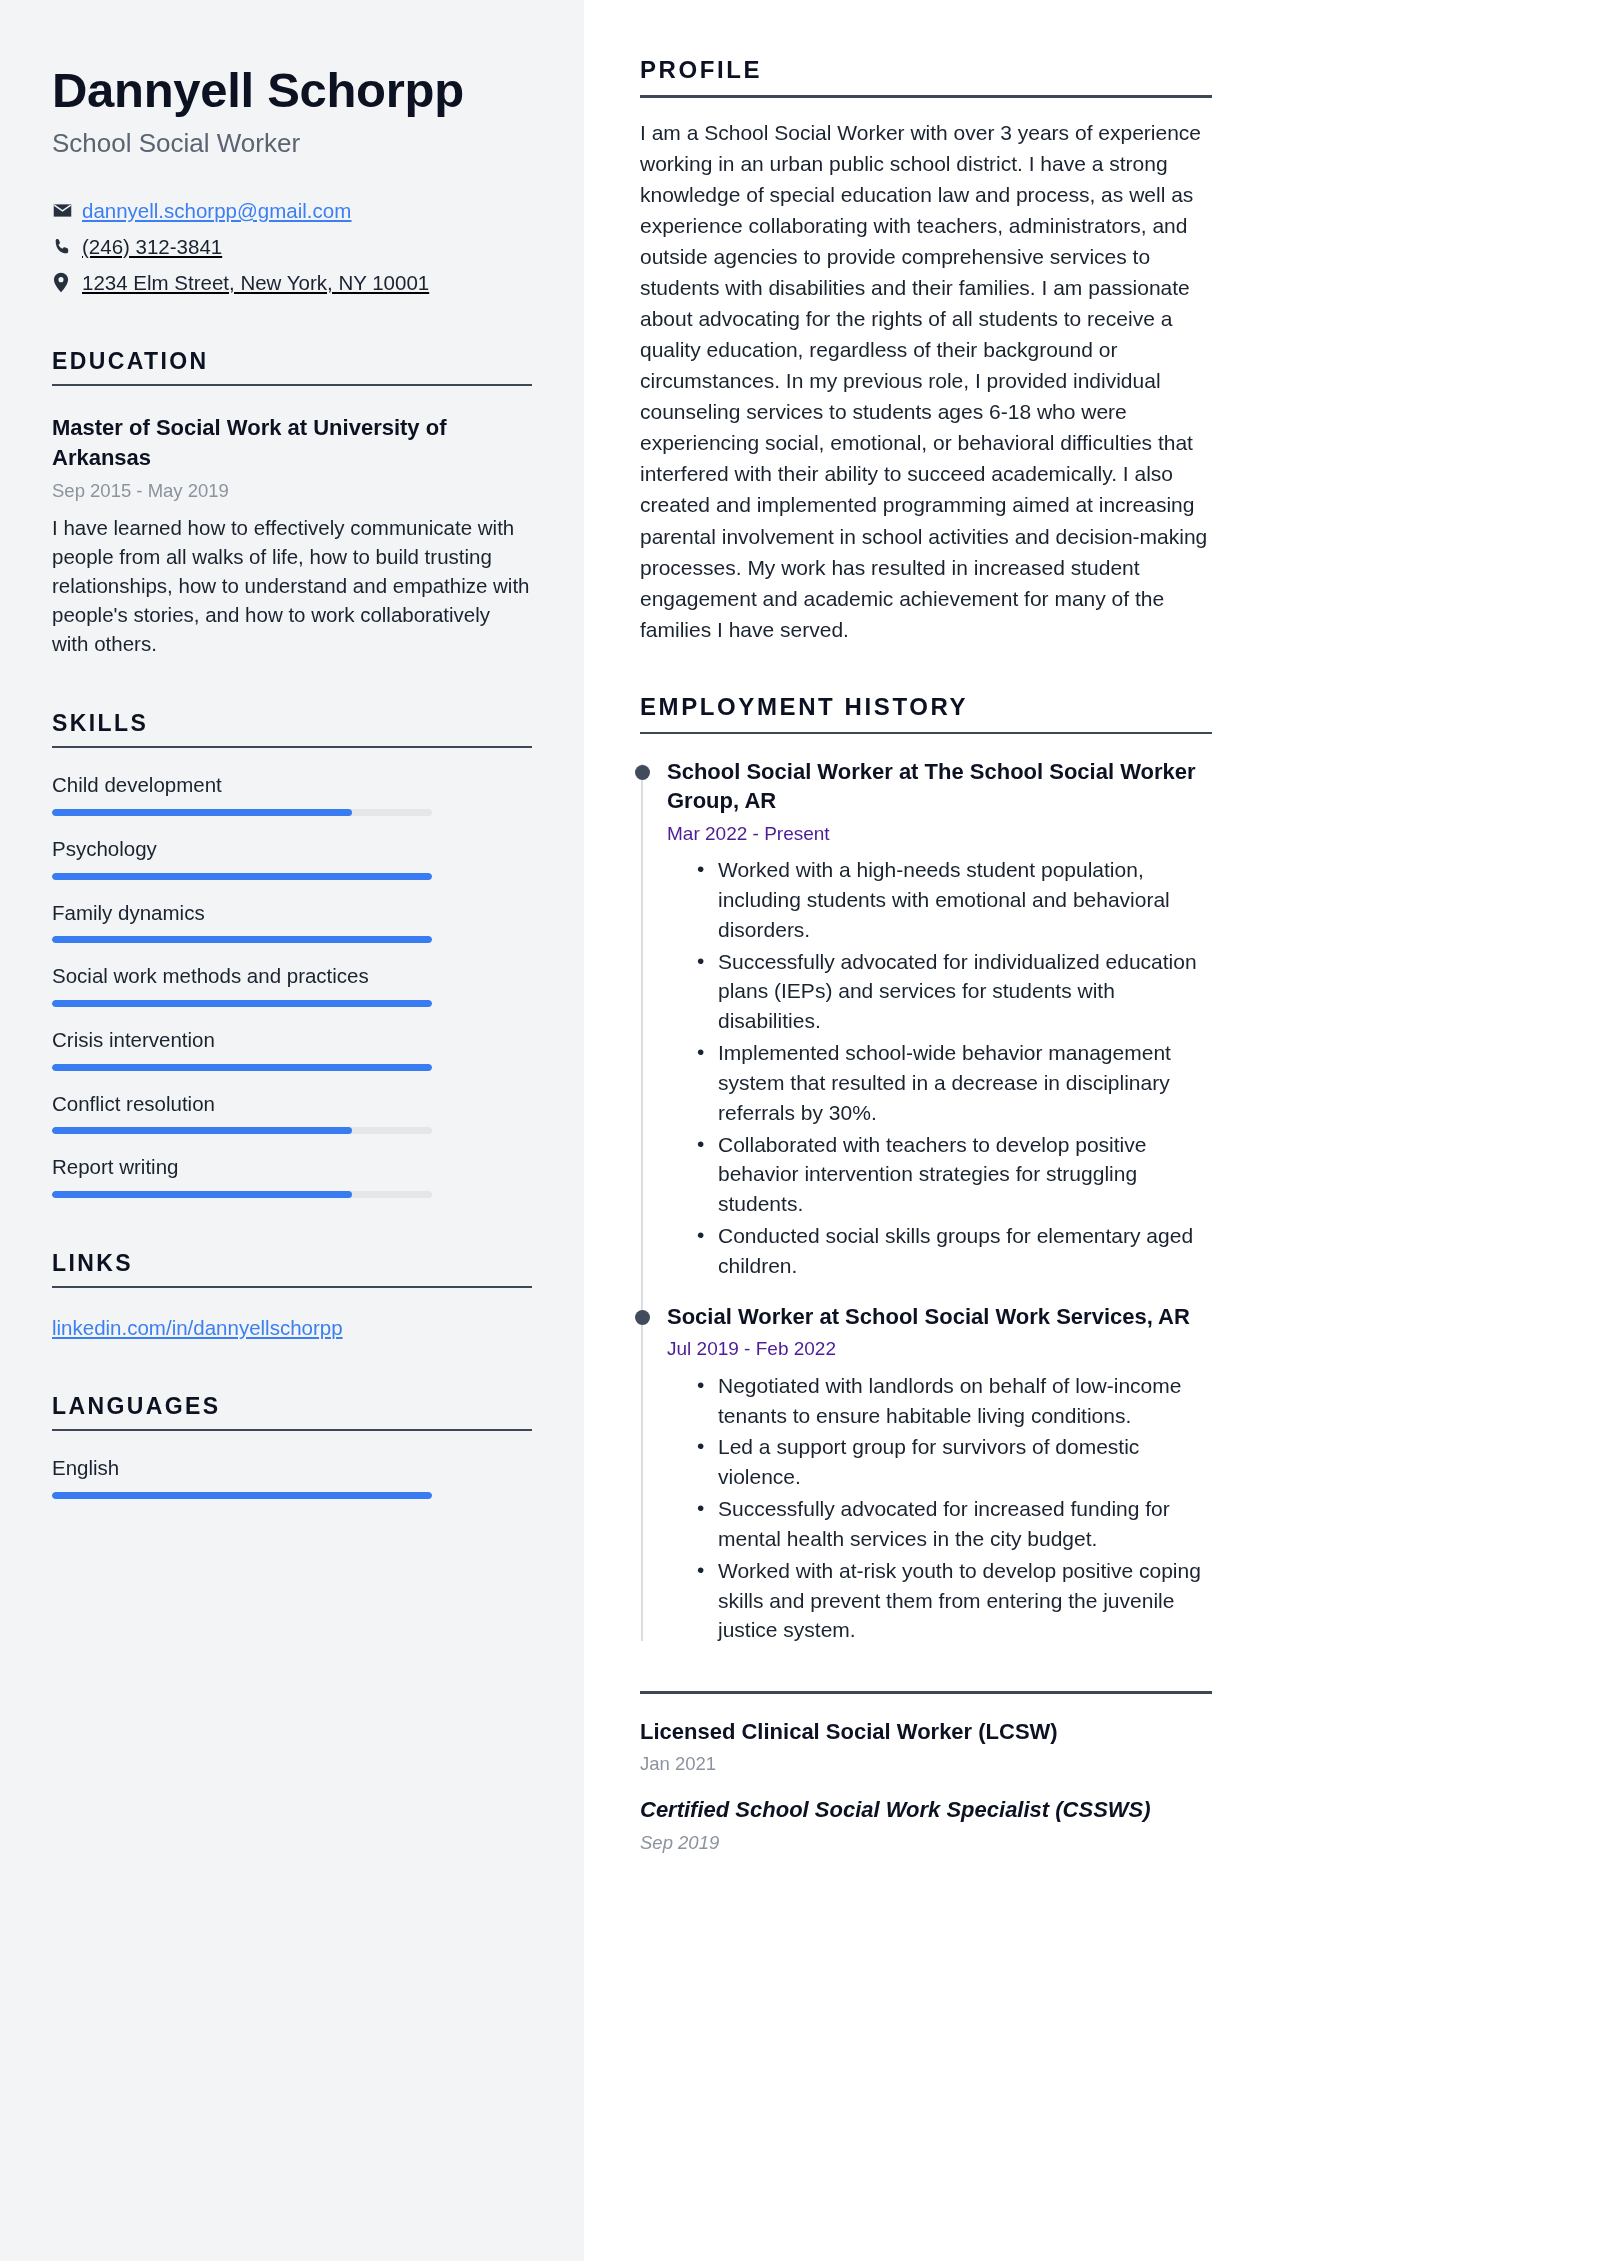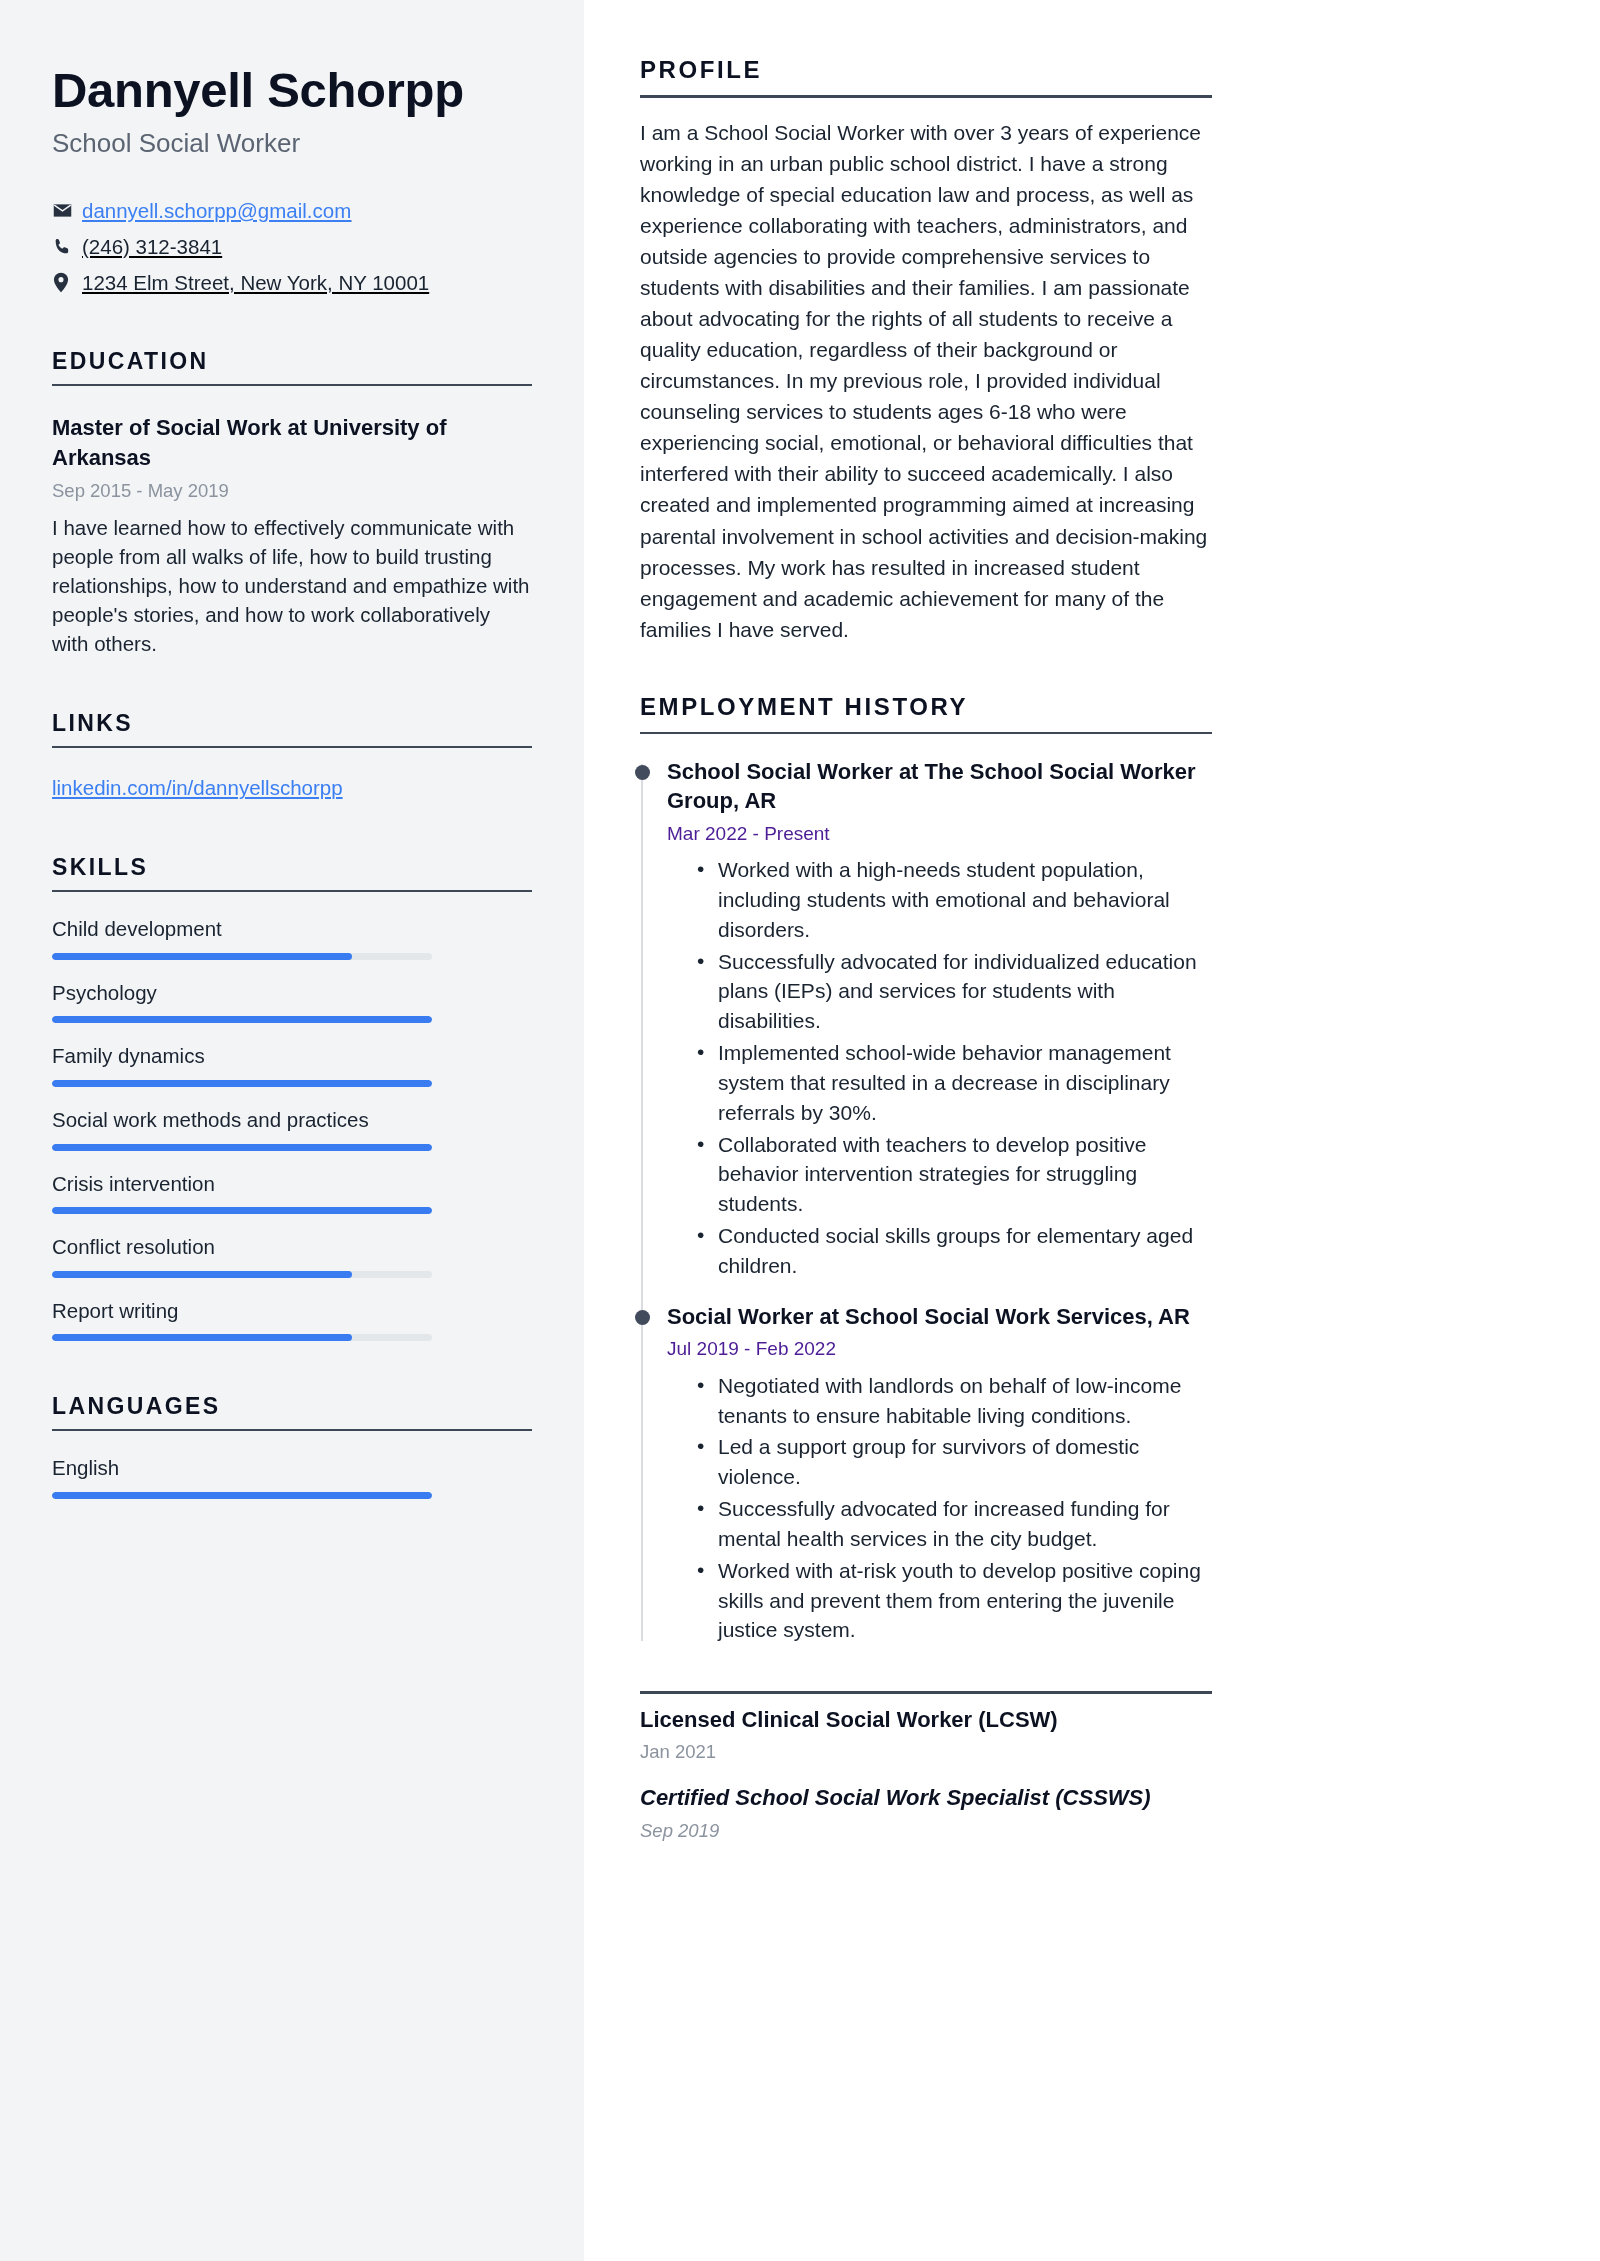--- a/index.html
+++ b/index.html
@@ -222,21 +222,21 @@
   .emp-bullets li::before {
     content: "\2022";
     position: absolute;
     left: 0;
     top: -1px;
     color: #1a2330;
     font-size: 21px;
   }
 
   
-  .cert-wrap { margin-top: 12px; }
+  .cert-wrap { margin-top: 24px; }
   .cert-item { margin-bottom: 20px; }
   .cert-item:last-child { margin-bottom: 0; font-style: italic; }
   .cert-name {
     font-size: 22px;
     font-weight: bold;
     color: #0c1222;
     line-height: 1.3;
   }
   .cert-date {
     font-size: 18.5px;
@@ -291,74 +291,74 @@
       <div class="side-heading">EDUCATION</div>
       <div class="rule"></div>
       <div class="edu-block">
         <div class="edu-degree">Master of Social Work at University of Arkansas</div>
         <div class="edu-dates">Sep 2015 - May 2019</div>
         <div class="edu-desc">I have learned how to effectively communicate with people from all walks of life, how to build trusting relationships, how to understand and empathize with people's stories, and how to work collaboratively with others.</div>
       </div>
     </section>
 
     <section class="side-section">
+      <div class="side-heading">SKILLS</div>
+      <div class="rule"></div>
+      <div class="bar-list" id="skills-list">
+          <div class="bar-item">
+            <div class="bar-label">Child development</div>
+            <div class="bar-track">
+              <div class="bar-fill" style="width: 79%;"></div>
+            </div>
+          </div>
+          <div class="bar-item">
+            <div class="bar-label">Psychology</div>
+            <div class="bar-track">
+              <div class="bar-fill" style="width: 100%;"></div>
+            </div>
+          </div>
+          <div class="bar-item">
+            <div class="bar-label">Family dynamics</div>
+            <div class="bar-track">
+              <div class="bar-fill" style="width: 100%;"></div>
+            </div>
+          </div>
+          <div class="bar-item">
+            <div class="bar-label">Social work methods and practices</div>
+            <div class="bar-track">
+              <div class="bar-fill" style="width: 100%;"></div>
+            </div>
+          </div>
+          <div class="bar-item">
+            <div class="bar-label">Crisis intervention</div>
+            <div class="bar-track">
+              <div class="bar-fill" style="width: 100%;"></div>
+            </div>
+          </div>
+          <div class="bar-item">
+            <div class="bar-label">Conflict resolution</div>
+            <div class="bar-track">
+              <div class="bar-fill" style="width: 79%;"></div>
+            </div>
+          </div>
+          <div class="bar-item">
+            <div class="bar-label">Report writing</div>
+            <div class="bar-track">
+              <div class="bar-fill" style="width: 79%;"></div>
+            </div>
+          </div>
+        </div>
+    </section>
+
+    <section class="side-section">
       <div class="side-heading">LINKS</div>
       <div class="rule"></div>
       <div class="links-list">
         <div class="link-item">linkedin.com/in/dannyellschorpp</div>
       </div>
-    </section>
-
-    <section class="side-section">
-      <div class="side-heading">SKILLS</div>
-      <div class="rule"></div>
-      <div class="bar-list" id="skills-list">
-          <div class="bar-item">
-            <div class="bar-label">Child development</div>
-            <div class="bar-track">
-              <div class="bar-fill" style="width: 79%;"></div>
-            </div>
-          </div>
-          <div class="bar-item">
-            <div class="bar-label">Psychology</div>
-            <div class="bar-track">
-              <div class="bar-fill" style="width: 100%;"></div>
-            </div>
-          </div>
-          <div class="bar-item">
-            <div class="bar-label">Family dynamics</div>
-            <div class="bar-track">
-              <div class="bar-fill" style="width: 100%;"></div>
-            </div>
-          </div>
-          <div class="bar-item">
-            <div class="bar-label">Social work methods and practices</div>
-            <div class="bar-track">
-              <div class="bar-fill" style="width: 100%;"></div>
-            </div>
-          </div>
-          <div class="bar-item">
-            <div class="bar-label">Crisis intervention</div>
-            <div class="bar-track">
-              <div class="bar-fill" style="width: 100%;"></div>
-            </div>
-          </div>
-          <div class="bar-item">
-            <div class="bar-label">Conflict resolution</div>
-            <div class="bar-track">
-              <div class="bar-fill" style="width: 79%;"></div>
-            </div>
-          </div>
-          <div class="bar-item">
-            <div class="bar-label">Report writing</div>
-            <div class="bar-track">
-              <div class="bar-fill" style="width: 79%;"></div>
-            </div>
-          </div>
-        </div>
     </section>
 
     <section class="side-section">
       <div class="side-heading">LANGUAGES</div>
       <div class="rule"></div>
       <div class="bar-list" id="languages-list">
           <div class="bar-item">
             <div class="bar-label">English</div>
             <div class="bar-track">
               <div class="bar-fill" style="width: 100%;"></div>

